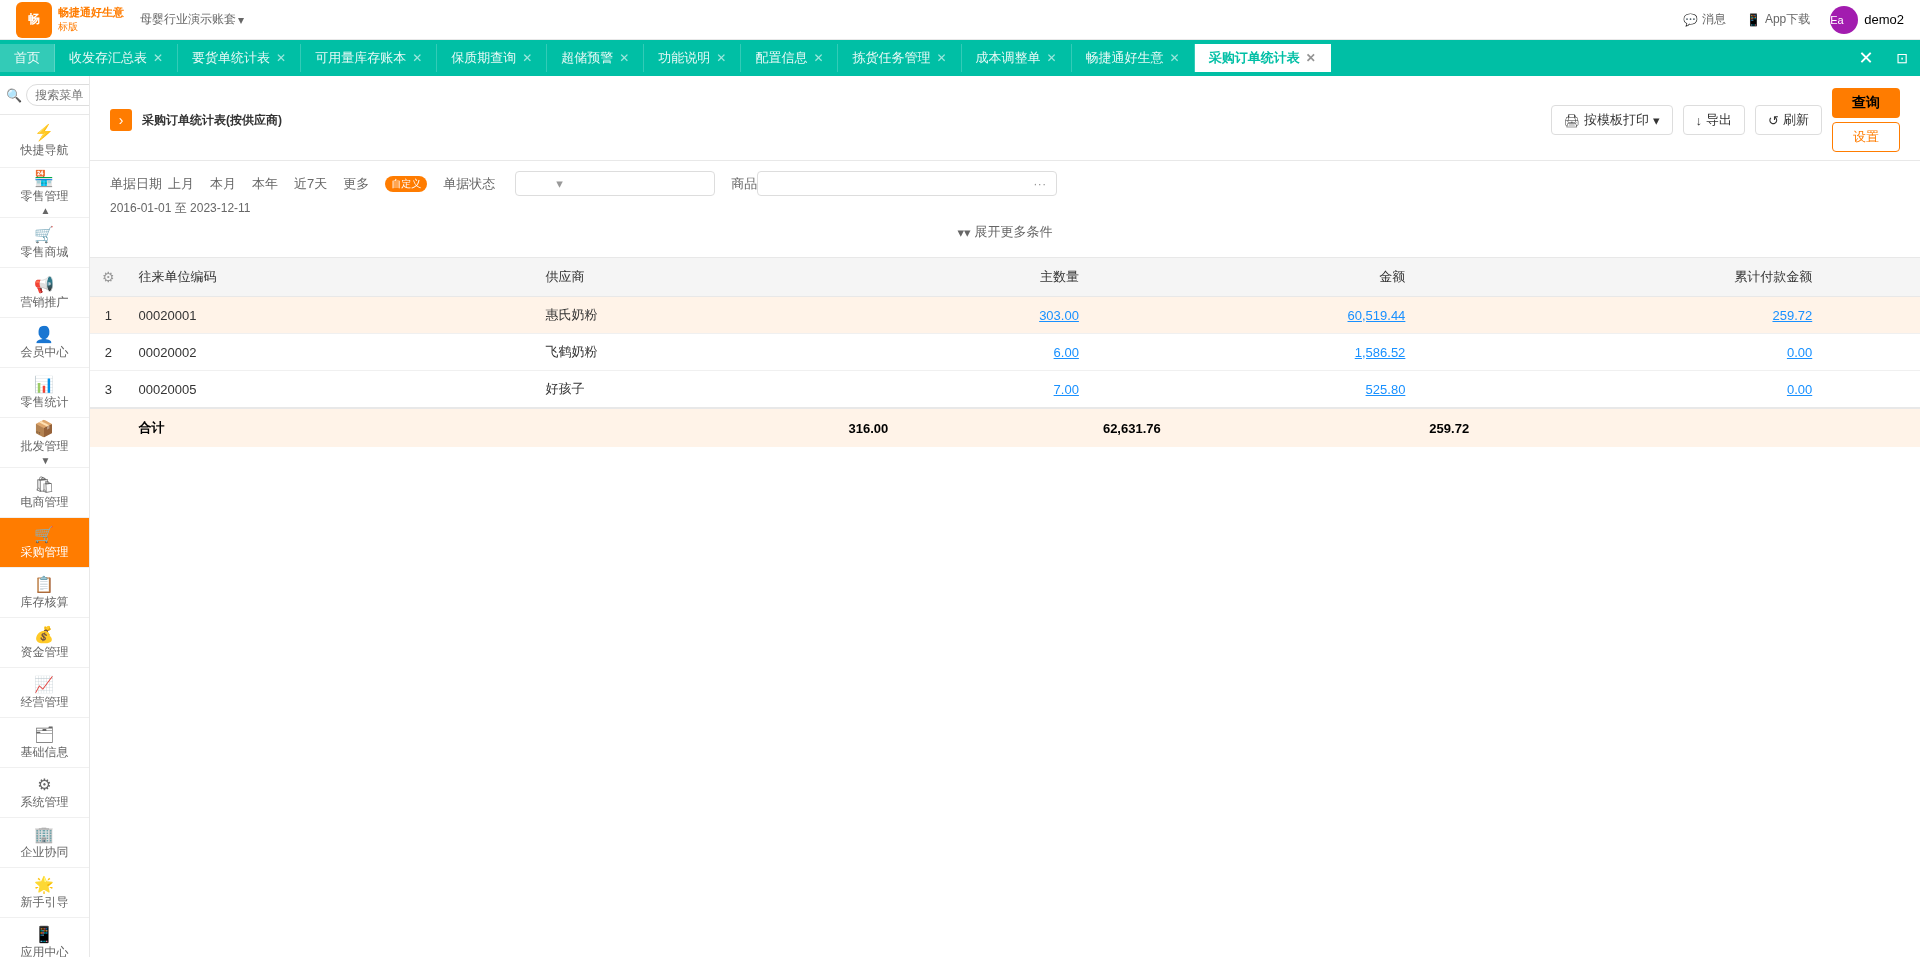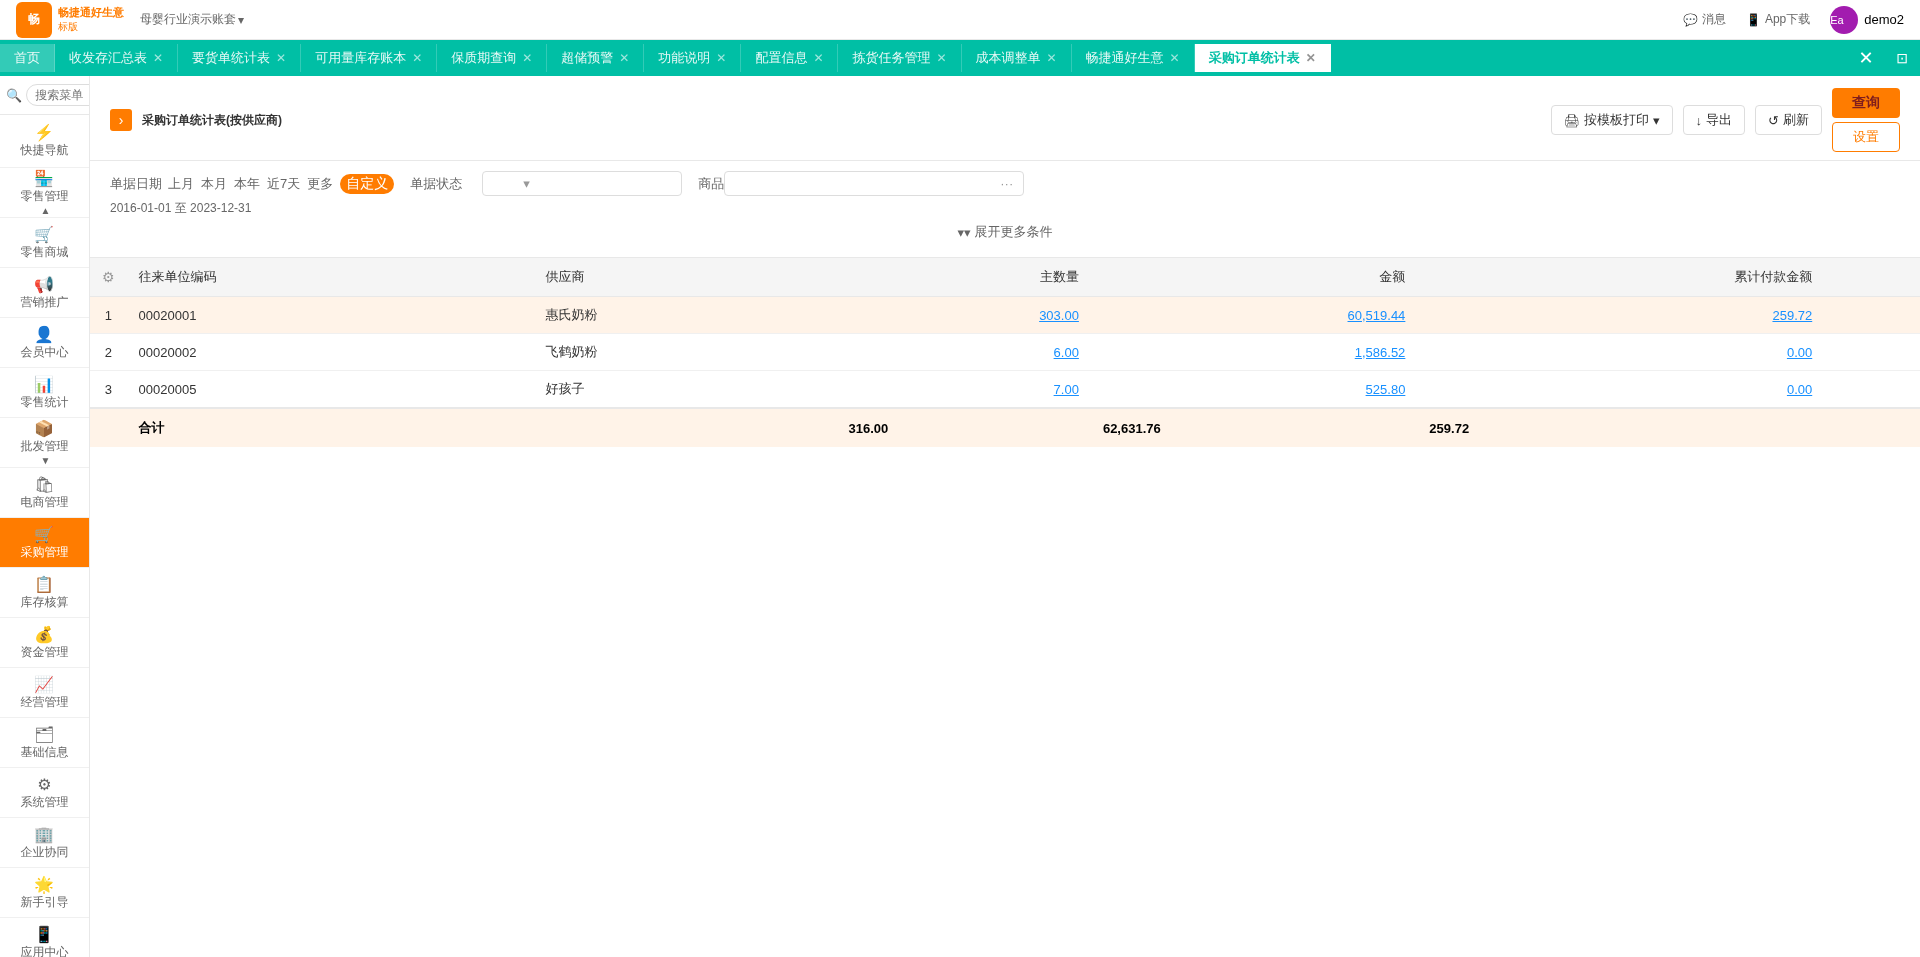--- a/index.html
+++ b/index.html
@@ -36,31 +36,31 @@
     .quick-nav { display: flex; flex-direction: column; align-items: center; padding: 8px 4px; border-bottom: 1px solid #f0f0f0; cursor: pointer; color: #666; font-size: 12px; }
 
     
     .main { flex: 1; display: flex; flex-direction: column; overflow: hidden; }
     .page-header { background: #fff; padding: 12px 20px 8px; border-bottom: 1px solid #e8e8e8; display: flex; align-items: center; justify-content: space-between; }
     .page-title { font-size: 12px; font-weight: bold; color: #333; }
     .header-actions { display: flex; align-items: center; gap: 10px; }
     .btn-print { display: flex; align-items: center; gap: 4px; border: 1px solid #ddd; background: white; padding: 5px 12px; border-radius: 4px; cursor: pointer; font-size: 13px; color: #333; }
     .btn-export { display: flex; align-items: center; gap: 4px; border: 1px solid #ddd; background: white; padding: 5px 12px; border-radius: 4px; cursor: pointer; font-size: 13px; color: #333; }
     .btn-refresh { display: flex; align-items: center; gap: 4px; border: 1px solid #ddd; background: white; padding: 5px 12px; border-radius: 4px; cursor: pointer; font-size: 13px; color: #333; }
-    .btn-query { background: #ff7c00; color: #7f1d1d; border: none; padding: 6px 20px; border-radius: 4px; cursor: pointer; font-size: 14px; font-weight: bold; }
+    .btn-query { background: #ff7c00; color: #000000; border: none; padding: 6px 20px; border-radius: 4px; cursor: pointer; font-size: 14px; font-weight: bold; }
     .btn-settings { background: white; border: 1px solid #ff7c00; color: #ff7c00; padding: 5px 12px; border-radius: 4px; cursor: pointer; font-size: 13px; }
 
     
     .filter-area { background: white; padding: 10px 20px; border-bottom: 1px solid #e8e8e8; }
     .filter-row { display: flex; align-items: center; gap: 16px; flex-wrap: wrap; }
     .filter-item { display: flex; align-items: center; gap: 6px; }
     .filter-label { color: #666; font-size: 13px; white-space: nowrap; }
-    .date-shortcuts { display: flex; align-items: center; gap: 7px; }
+    .date-shortcuts { display: flex; align-items: center; gap: 16px; }
     .date-shortcut { color: #666; font-size: 13px; cursor: pointer; }
-    .custom-badge { background: #ff7c00; color: white; font-size: 14px; padding: 1px 6px; border-radius: 10px; }
+    .custom-badge { background: #ff7c00; color: white; font-size: 10px; padding: 1px 6px; border-radius: 10px; }
     .filter-select { display: flex; align-items: center; border: 1px solid #ddd; border-radius: 4px; padding: 4px 10px; gap: 30px; min-width: 200px; cursor: pointer; background: white; }
     .filter-select-text { color: #999; font-size: 13px; }
     .expand-btn { display: flex; align-items: center; gap: 4px; color: #666; font-size: 13px; cursor: pointer; margin: 0 auto; }
     .filter-input { display: flex; align-items: center; border: 1px solid #ddd; border-radius: 4px; padding: 4px 10px; gap: 10px; min-width: 300px; cursor: pointer; background: white; }
     .filter-input-text { color: #999; font-size: 13px; }
     .expand-row { display: flex; justify-content: center; padding: 6px 0; }
 
     
     .table-area { flex: 1; overflow: auto; background: white; margin: 0; }
     .data-table { width: 100%; border-collapse: collapse; }
@@ -298,21 +298,21 @@
         </div>
         <div style="display:flex;align-items:center;">
           <span class="filter-label">商品</span>
           <div class="filter-input">
             <span class="filter-input-text"></span>
             <span style="color:#999;margin-left:auto;">···</span>
           </div>
         </div>
       </div>
       <div style="margin-top:4px;font-size:12px;color:#666;">
-        <span>2016-01-01 至 2023-12-31</span>
+        <span>2016-01-01 至 2023-12-11</span>
       </div>
       <div class="expand-row">
         <div class="expand-btn">
           <span>▾▾</span>
           <span>展开更多条件</span>
         </div>
       </div>
     </div>
 
     <div class="table-area">

